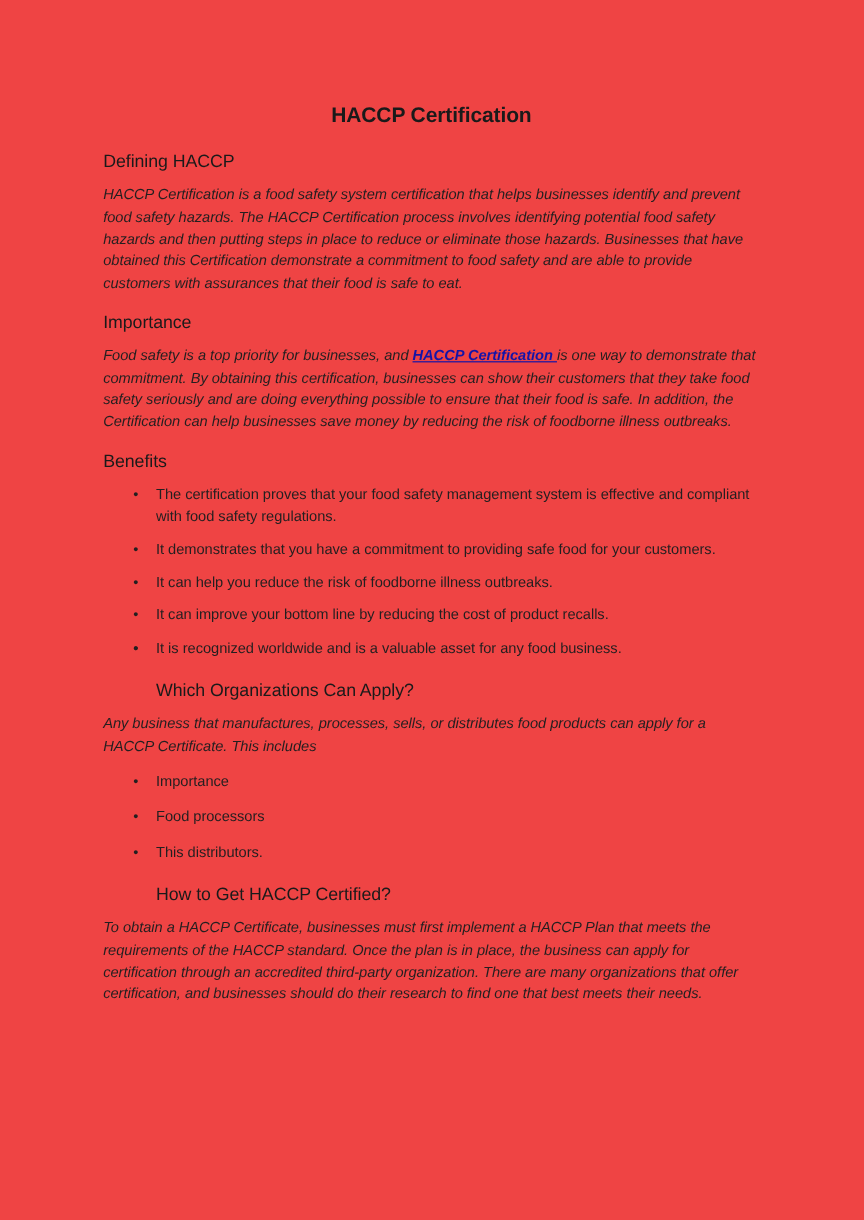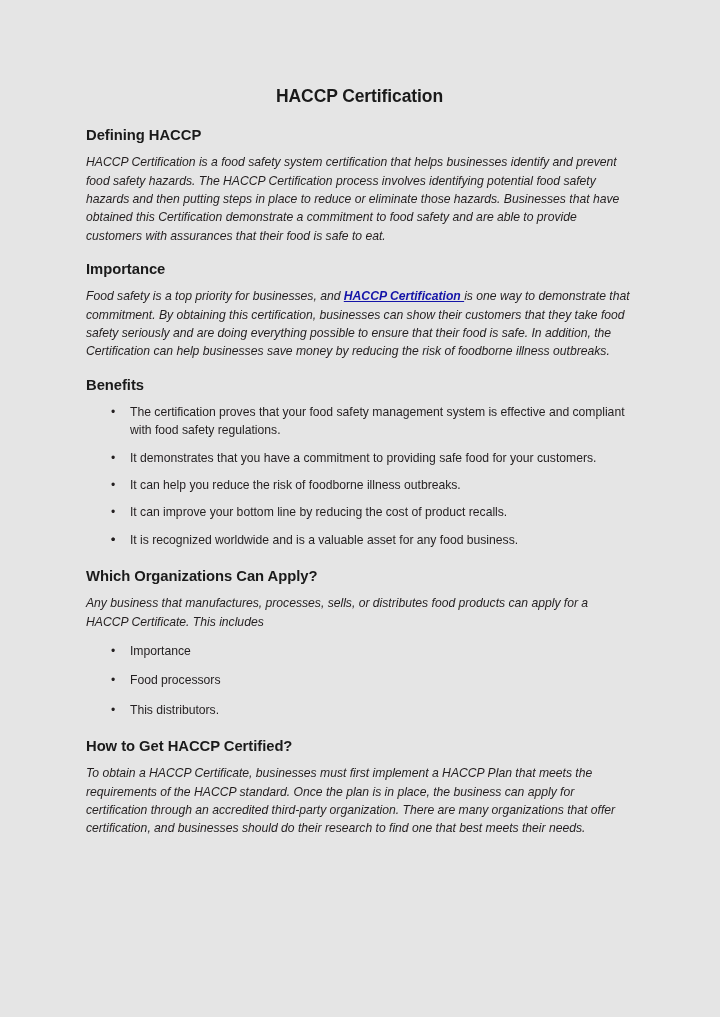--- a/index.html
+++ b/index.html
@@ -11,43 +11,44 @@
     width: 720px;
     height: 1017px;
     font-family: "Liberation Sans", sans-serif;
     color: #231f20;
     -webkit-font-smoothing: antialiased;
   }
   .page {
     position: relative;
     width: 720px;
     height: 1017px;
-    background: #e5e5e5;
+    background: #ef4444;
     box-sizing: border-box;
     padding: 86px 87px 0 86px;
   }
   .doc-title {
     font-size: 17.5px;
     font-weight: bold;
     text-align: center;
     color: #1a1a1a;
     letter-spacing: -0.1px;
     margin: 0 0 19px 0;
     line-height: 1.2;
   }
   .section-heading {
     font-size: 14.8px;
-    font-weight: bold;
+    font-weight: normal;
     color: #1a1a1a;
     margin: 0 0 9px 0;
     line-height: 1.25;
     letter-spacing: -0.05px;
   }
   .section-heading.spaced {
     margin-top: 18px;
+    margin-left: 44px;
   }
   .body-para {
     font-size: 12.2px;
     line-height: 18.3px;
     color: #231f20;
     margin: 0 0 15px 0;
     text-align: left;
     letter-spacing: -0.02px;
     font-style: italic;
   }

